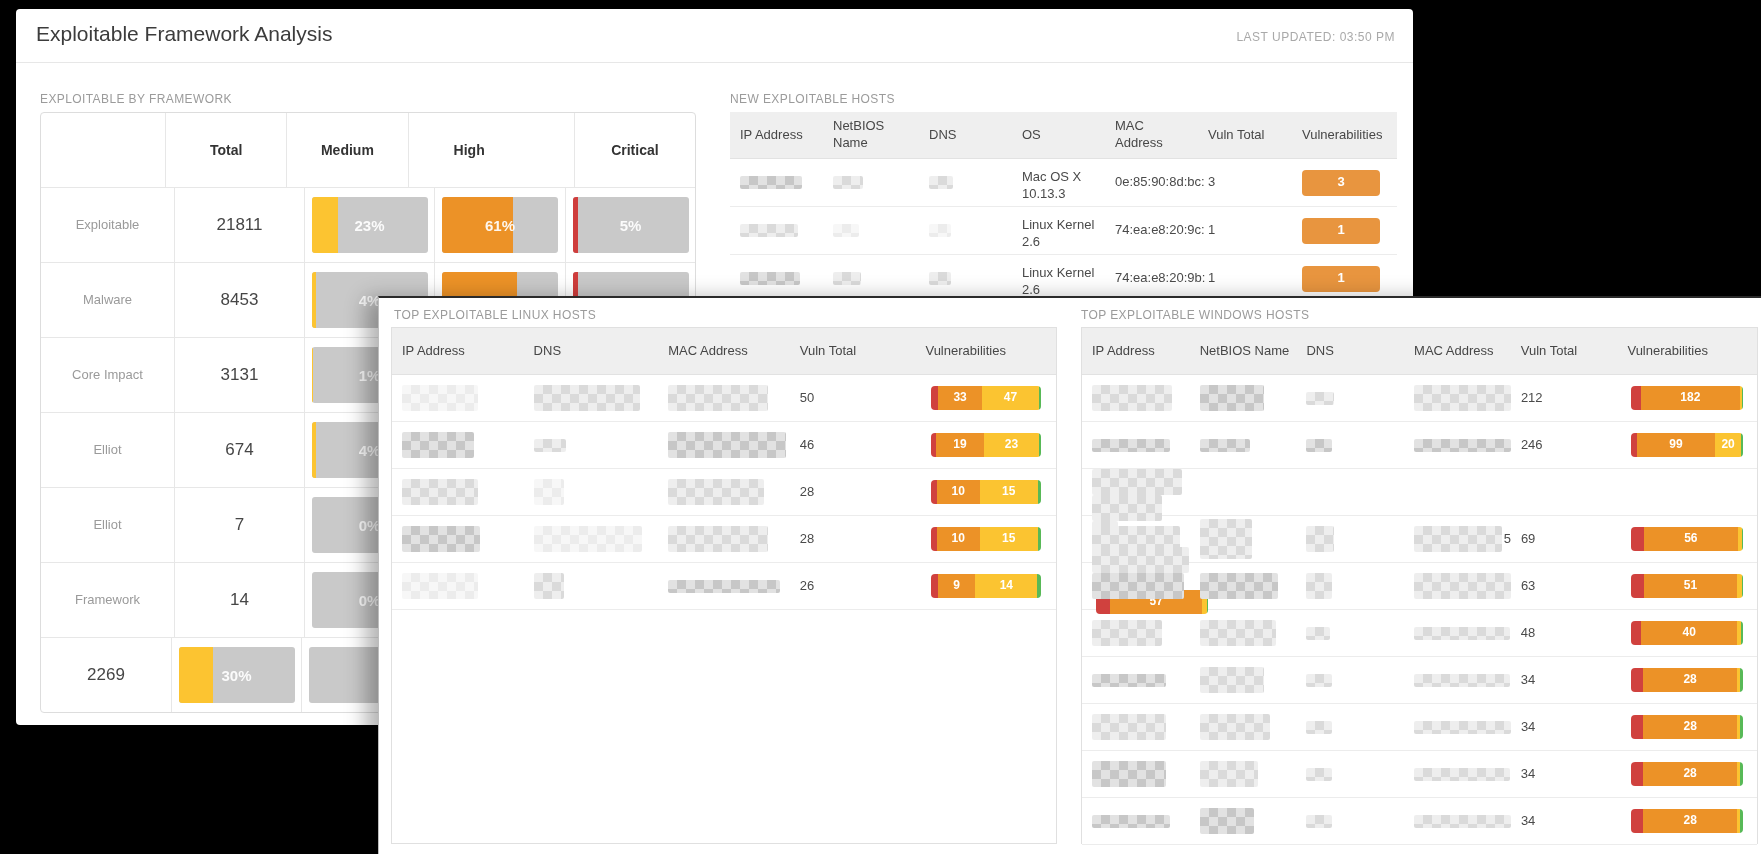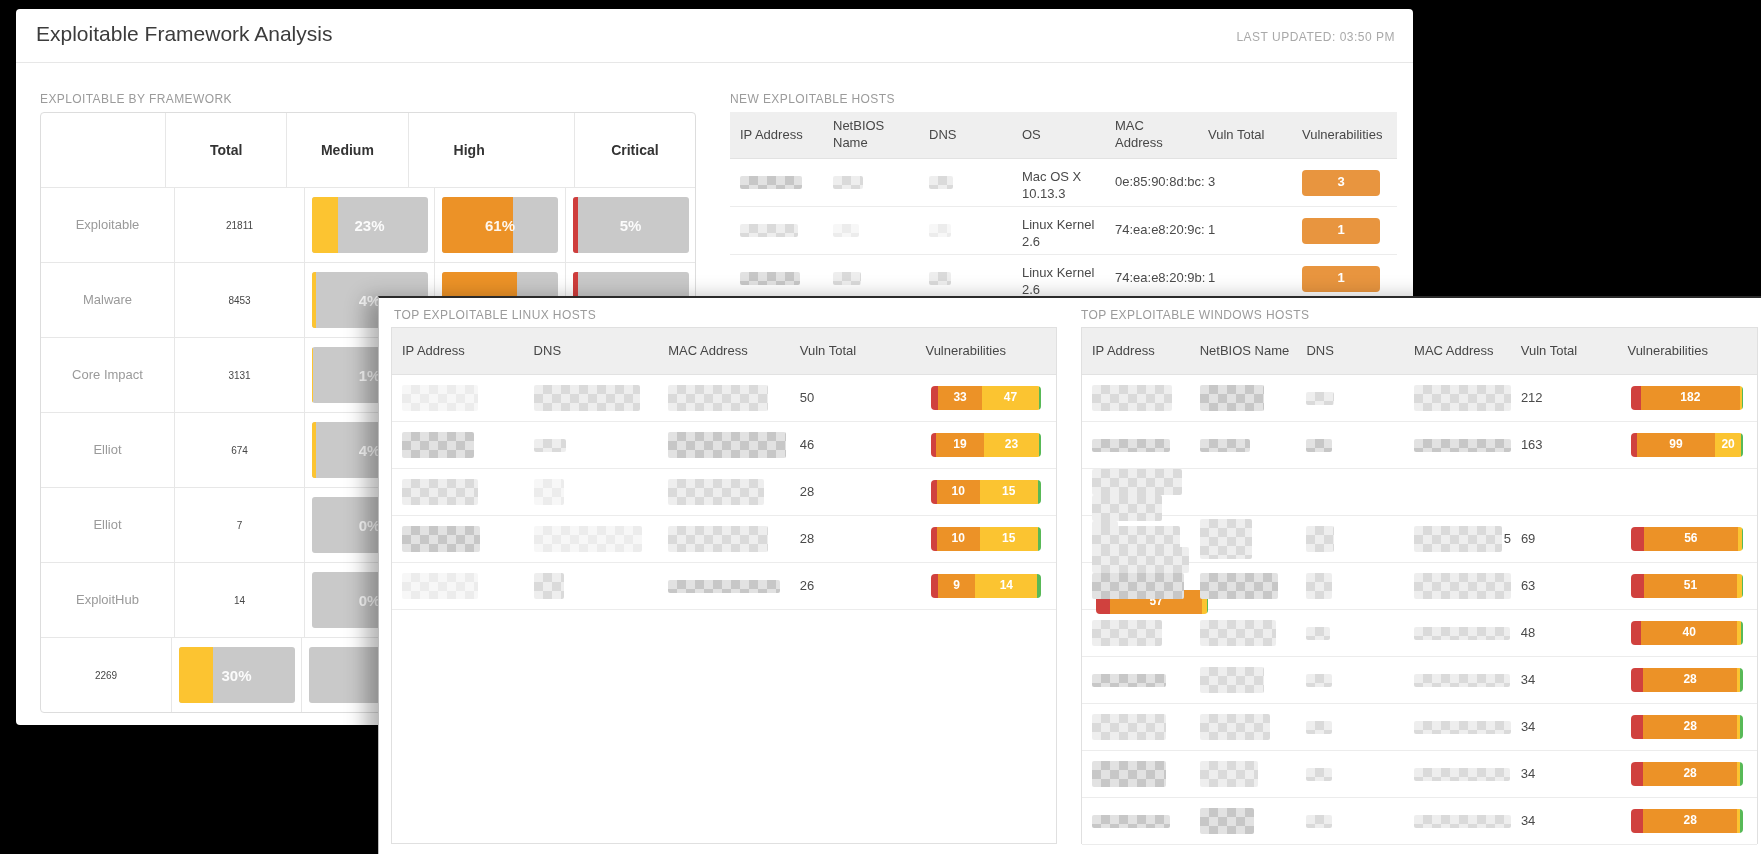--- a/index.html
+++ b/index.html
@@ -21,21 +21,21 @@
   .section-title{position:absolute;font-size:12px;color:#9b9b9b;letter-spacing:.4px;font-weight:400;}
   
   #framework-table{position:absolute;left:24px;top:103px;width:654px;border:1px solid #ddd;border-radius:4px;background:#fff;}
   .fw-row{display:flex;}
   .fw-cell{box-sizing:border-box;border-left:1px solid #e7e7e7;border-top:1px solid #e7e7e7;
     display:flex;align-items:center;justify-content:center;}
   .fw-cell:first-child{border-left:none;}
   .fw-row.fw-head .fw-cell{border-top:none;height:74px;font-size:14px;font-weight:700;color:#333;}
   .fw-row:not(.fw-head) .fw-cell{height:75px;}
   .fw-label{font-size:13px;color:#9a9a9a;text-align:center;width:72px;line-height:1.3;}
-  .fw-total{font-size:10px;color:#464646;}
+  .fw-total{font-size:17px;color:#464646;}
   .fbar{position:relative;width:116px;height:56px;background:#c9c9c9;border-radius:3px;overflow:hidden;}
   .fbar .fill{position:absolute;left:0;top:0;bottom:0;}
   .fbar .pct{position:absolute;left:0;right:0;top:0;bottom:0;display:flex;align-items:center;justify-content:center;
     font-size:15px;font-weight:600;color:rgba(255,255,255,.92);}
   
   .htable{position:absolute;box-sizing:border-box;background:#fff;font-size:13px;color:#4a4a4a;}
   .bordered{border:1px solid #e0e0e0;}
   .thead{display:flex;background:#efefef;border-bottom:1px solid #e2e2e2;align-items:center;}
   .thead .hcell{box-sizing:border-box;padding:6px 6px 6px 10px;line-height:1.3;color:#474747;}
   .trow{display:flex;border-bottom:1px solid #ececec;background:#fff;}
@@ -194,21 +194,21 @@
         </div>
         <div class="fw-cell" style="width: 130px;">
           <div class="fbar">
             <div class="fill" style="width: 0%; background: rgb(207, 61, 60);"></div>
             <div class="pct"></div>
           </div>
         </div>
       </div>
       <div class="fw-row">
         <div class="fw-cell" style="width: 133px;">
-          <span class="fw-label">ExploitHub</span>
+          <span class="fw-label">Framework</span>
         </div>
         <div class="fw-cell" style="width: 130px;">
           <span class="fw-total">14</span>
         </div>
         <div class="fw-cell" style="width: 130px;">
           <div class="fbar">
             <div class="fill" style="width: 0%; background: rgb(252, 196, 49);"></div>
             <div class="pct">0%</div>
           </div>
         </div>
@@ -496,21 +496,21 @@
         <div class="tcell" style="width: 107px;">
           <div class="blur b-dark" style="width: 50px; height: 13px;"></div>
         </div>
         <div class="tcell" style="width: 108px;">
           <div class="blur b-dark" style="width: 26px; height: 13px;"></div>
         </div>
         <div class="tcell" style="width: 107px;">
           <div class="blur b-dark" style="width: 98px; height: 13px;"></div>
         </div>
         <div class="tcell" style="width: 107px;">
-          <span>163</span>
+          <span>246</span>
         </div>
         <div class="tcell" style="width: 140px; justify-content: center; padding-left: 0px;">
           <div class="vbar" style="width: 112px;">
             <div class="vseg" style="flex-grow: 9; background: rgb(208, 65, 62);"></div>
             <div class="vseg" style="flex-grow: 99; background: rgb(236, 146, 39);">99</div>
             <div class="vseg" style="flex-grow: 20; background: rgb(251, 196, 49);">20</div>
             <div class="vseg" style="flex-grow: 3; background: rgb(88, 185, 87);"></div>
           </div>
         </div>
       </div>

